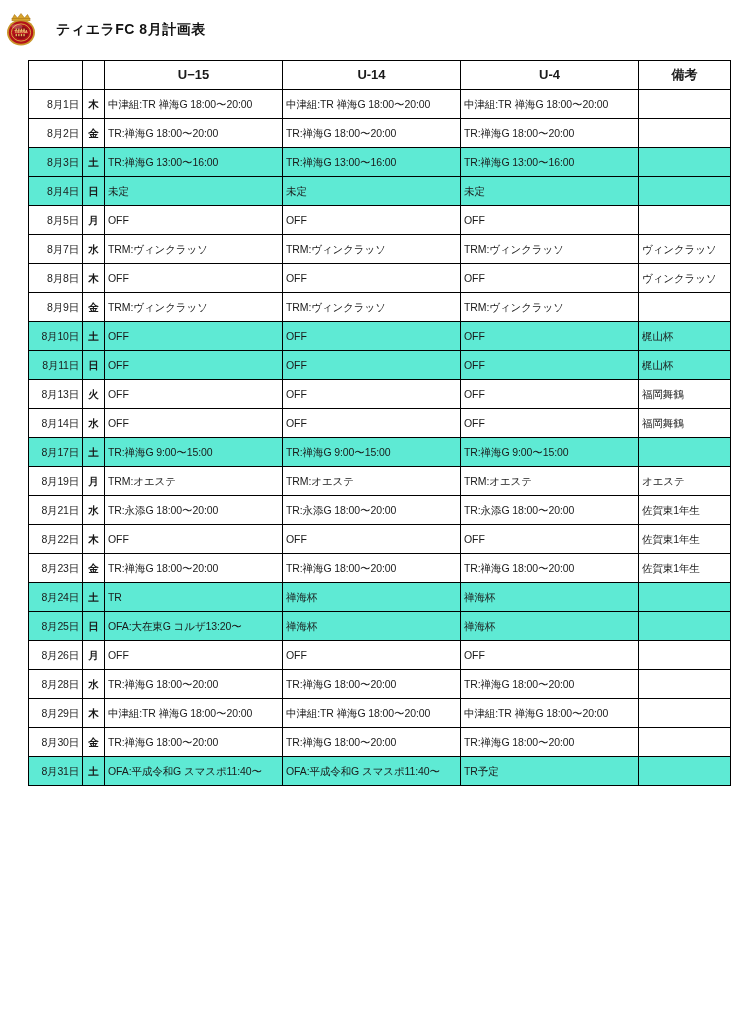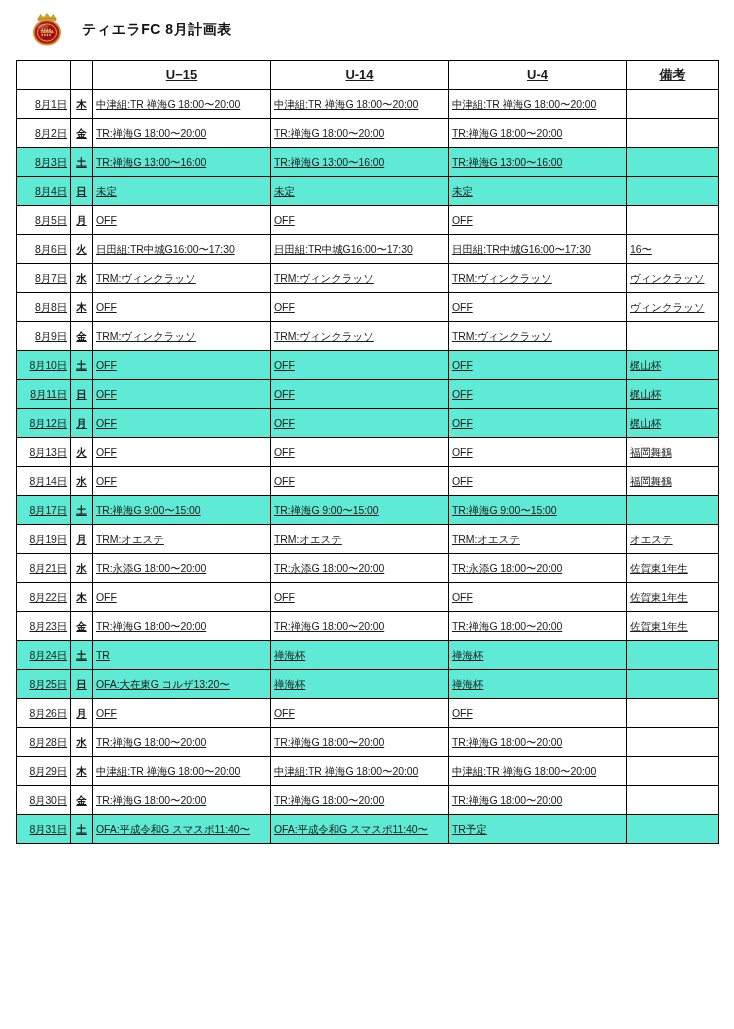--- a/index.html
+++ b/index.html
@@ -20,44 +20,42 @@
     width: 734px;
     height: 1029px;
     box-sizing: border-box;
   }
 
   
   .header {
     display: flex;
     align-items: center;
     height: 60px;
-    padding-left: 26px;
     box-sizing: border-box;
   }
   .logo {
     width: 42px;
     height: 38px;
     position: relative;
     flex: 0 0 auto;
     margin-right: 14px;
   }
   .logo svg { display: block; }
   .page-title {
     font-size: 14px;
     font-weight: bold;
     letter-spacing: 0.5px;
     white-space: nowrap;
     color: #111;
   }
 
   
   .table-wrap {
-    padding: 0 16px;
+    padding: 0 28px;
     box-sizing: border-box;
-    text-decoration: underline;
   }
   table.schedule {
     border-collapse: collapse;
     table-layout: fixed;
     width: 702px;
     border: 1.6px solid #000;
   }
   table.schedule col.c-date  { width: 54px; }
   table.schedule col.c-dow   { width: 22px; }
   table.schedule col.c-team  { width: 178px; }
@@ -193,28 +191,20 @@
           </tr>
           <tr>
             <td class="date">8月5日</td>
             <td class="dow">月</td>
             <td class="team">OFF</td>
             <td class="team">OFF</td>
             <td class="team">OFF</td>
             <td class="note"></td>
           </tr>
           <tr>
-            <td class="date">8月6日</td>
-            <td class="dow">火</td>
-            <td class="team">日田組:TR中城G16:00〜17:30</td>
-            <td class="team">日田組:TR中城G16:00〜17:30</td>
-            <td class="team">日田組:TR中城G16:00〜17:30</td>
-            <td class="note">16〜</td>
-          </tr>
-          <tr>
             <td class="date">8月7日</td>
             <td class="dow">水</td>
             <td class="team">TRM:ヴィンクラッソ</td>
             <td class="team">TRM:ヴィンクラッソ</td>
             <td class="team">TRM:ヴィンクラッソ</td>
             <td class="note">ヴィンクラッソ</td>
           </tr>
           <tr>
             <td class="date">8月8日</td>
             <td class="dow">木</td>
@@ -235,28 +225,20 @@
             <td class="date">8月10日</td>
             <td class="dow">土</td>
             <td class="team">OFF</td>
             <td class="team">OFF</td>
             <td class="team">OFF</td>
             <td class="note">梶山杯</td>
           </tr>
           <tr class="hl">
             <td class="date">8月11日</td>
             <td class="dow">日</td>
-            <td class="team">OFF</td>
-            <td class="team">OFF</td>
-            <td class="team">OFF</td>
-            <td class="note">梶山杯</td>
-          </tr>
-          <tr class="hl">
-            <td class="date">8月12日</td>
-            <td class="dow">月</td>
             <td class="team">OFF</td>
             <td class="team">OFF</td>
             <td class="team">OFF</td>
             <td class="note">梶山杯</td>
           </tr>
           <tr>
             <td class="date">8月13日</td>
             <td class="dow">火</td>
             <td class="team">OFF</td>
             <td class="team">OFF</td>

